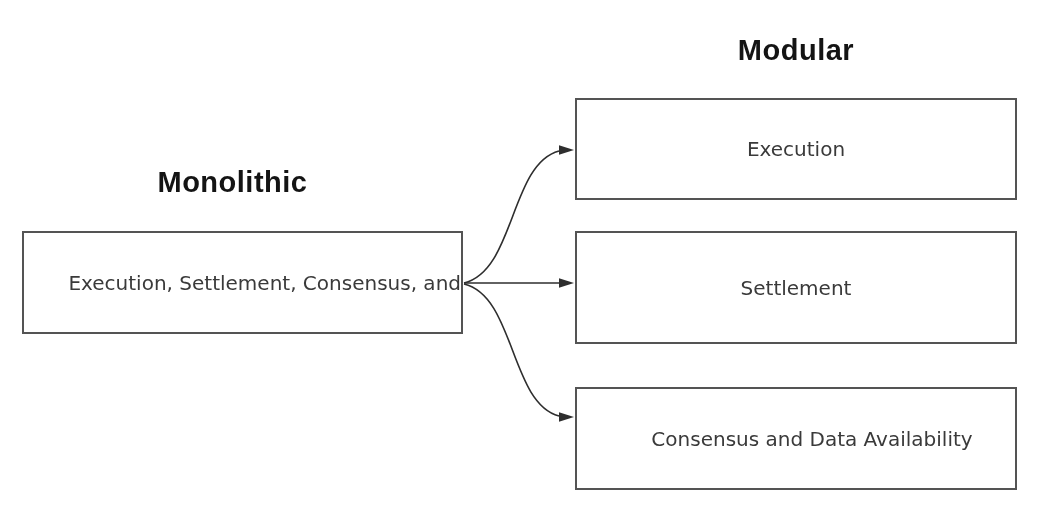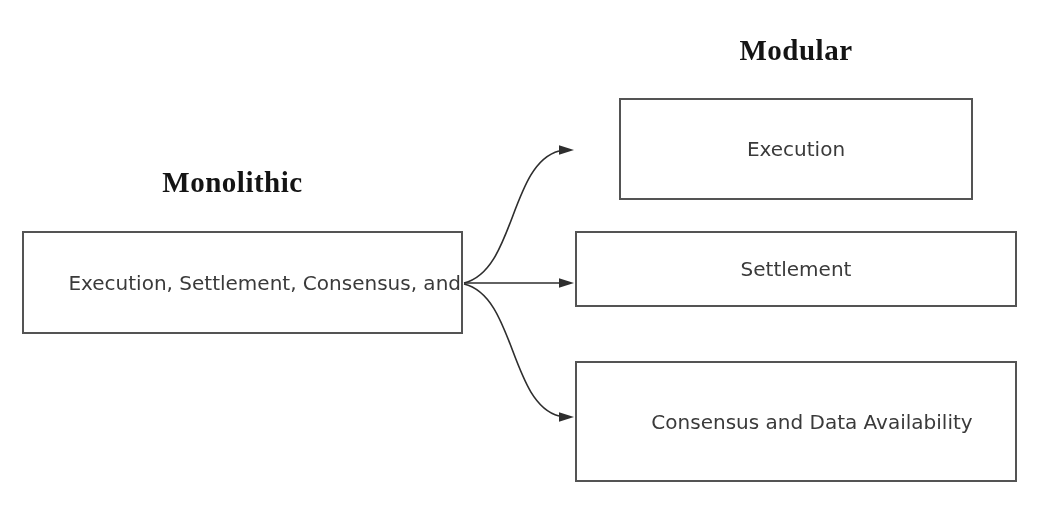--- a/index.html
+++ b/index.html
@@ -11,21 +11,21 @@
     position: relative;
     width: 1050px;
     height: 517px;
     background: #ffffff;
     overflow: hidden;
     font-family: "DejaVu Sans", sans-serif;
   }
   .title {
     position: absolute;
     text-align: center;
-    font-family: Liberation Serif, serif;
+    font-family: Liberation Sans, sans-serif;
     font-weight: 700;
     font-size: 29px;
     color: #141414;
     letter-spacing: 0.5px;
   }
   .title-monolithic {
     left: 12px;
     top: 166px;
     width: 441px;
   }
@@ -50,35 +50,34 @@
   .box-monolithic {
     left: 22px;
     top: 231px;
     width: 441px;
     height: 103px;
     justify-content: flex-end;
   }
   .box-execution {
     left: 575px;
     top: 98px;
-    width: 354px;
+    width: 442px;
     height: 102px;
-    margin-left: 44px;
   }
   .box-settlement {
     left: 575px;
     top: 231px;
     width: 442px;
-    height: 76px;
+    height: 113px;
   }
   .box-consensus {
     left: 575px;
-    top: 361px;
+    top: 387px;
     width: 442px;
-    height: 121px;
+    height: 103px;
     padding-left: 32px;
   }
   .box-text div {
     white-space: nowrap;
   }
   .arrows-layer {
     position: absolute;
     left: 0;
     top: 0;
     width: 1050px;

